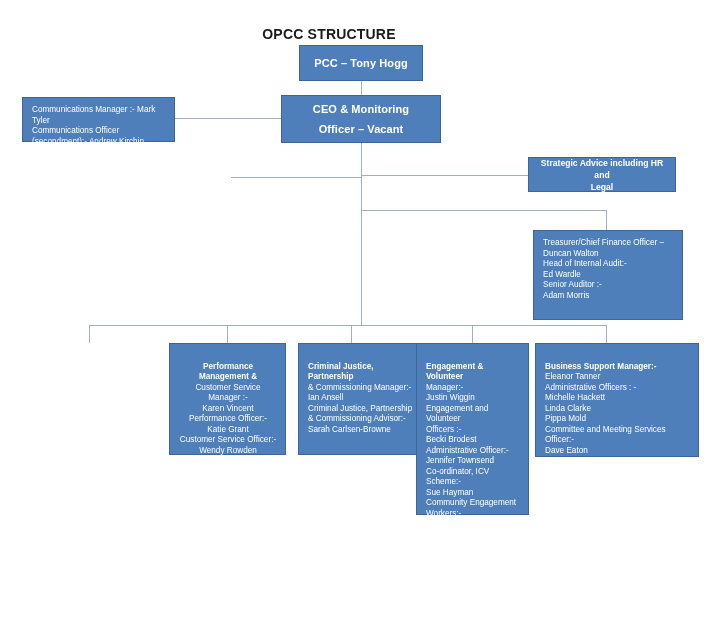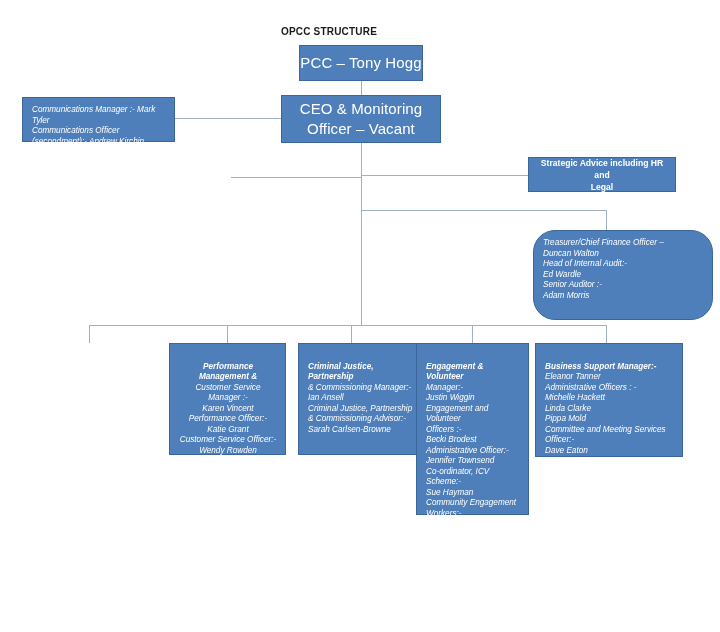--- a/index.html
+++ b/index.html
@@ -41,29 +41,28 @@
     justify-content: center;
     text-align: center;
   }
   .node .txt {
     display: block;
     white-space: pre-line;
   }
 
   
   .node-lg .txt {
-    font-size: 15px;
+    font-size: 11px;
     line-height: 20px;
-    font-weight: 400;
+    font-weight: 700;
     letter-spacing: .1px;
   }
   
   .node-sm {
     padding: 7px 8px 6px 9px;
-    font-style: italic;
   }
   .node-sm .txt {
     font-size: 8.2px;
     line-height: 10.5px;
     font-weight: 400;
   }
   .node-sm.bold-first .txt .first {
     font-weight: 700;
   }
   .node-strategic {
@@ -79,21 +78,21 @@
     font-weight: 700;
   }
 
   
   #page-title {
     position: absolute;
     left: 0;
     top: 26px;
     width: 616px;
     text-align: center;
-    font-size: 10px;
+    font-size: 14px;
     font-weight: 700;
     color: #1a1a1a;
     letter-spacing: .2px;
   }
   #page-title .inner { margin-left: 42px; }
 </style>
 </head>
 <body>
 
 <div id="chart-root">
@@ -137,21 +136,21 @@
 Communications Officer
 (secondment):-  Andrew Kirchin</span>
   </div>
 
 
   <div class="node node-strategic" style="left:528px; top:157px; width:148px; height:35px;">
     <span class="txt">Strategic Advice including HR and
 Legal</span>
   </div>
 
-  <div class="node node-sm" style="left:533px; top:230px; width:180px; height:90px;border-radius:22px;">
+  <div class="node node-sm" style="left:533px; top:230px; width:150px; height:90px;">
     <span class="txt">Treasurer/Chief Finance Officer –
 Duncan Walton
 Head of Internal Audit:-
 Ed Wardle
 Senior Auditor :-
 Adam Morris</span>
   </div>
 
 
   <div class="node node-sm bold-first" style="left:169px; top:343px; width:117px; height:112px;text-align:center;">
@@ -190,21 +189,21 @@
 Co-ordinator, ICV Scheme:-
 Sue Hayman
 Community Engagement
 Workers:-
 Karen Olver, Cath Horton,
 Janet Hyndman, Clare
 Mason</span>
     </span>
   </div>
 
-  <div class="node node-sm bold-first" style="left:535px; top:343px; width:148px; height:114px;">
+  <div class="node node-sm bold-first" style="left:535px; top:343px; width:164px; height:114px;">
     <span class="txt">
       <span class="first">Business Support Manager:-</span><span>
 Eleanor Tanner
 Administrative Officers : -
 Michelle Hackett
 Linda  Clarke
 Pippa Mold
 Committee and Meeting Services
 Officer:-
 Dave Eaton</span>

